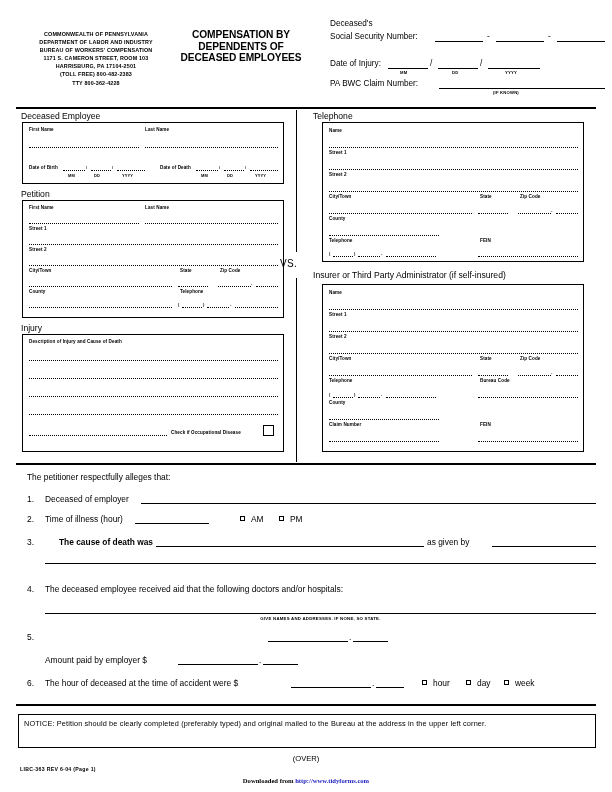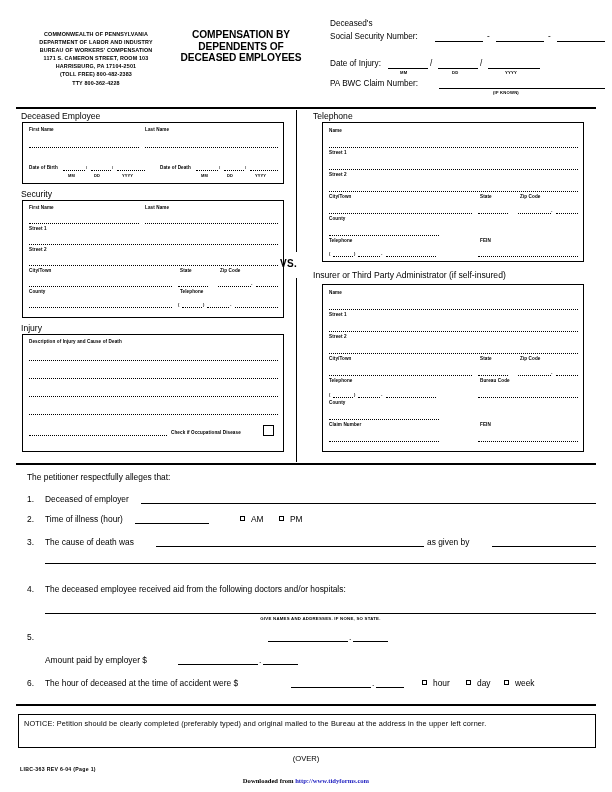--- a/index.html
+++ b/index.html
@@ -28,21 +28,21 @@
             text-align:center; font-size:10.2px; font-weight:bold;
             line-height:11.6px; letter-spacing:-.1px; }
   #dec-block { position:absolute; left:330px; top:19px; width:275px; }
   .hdr-sub { position:absolute; font-size:4.2px; font-weight:bold; letter-spacing:.2px; }
 
   .rule-thick { position:absolute; left:16px; width:580px; height:0;
                 border-top:2.4px solid #000; }
 
   
   #vs { position:absolute; left:280px; top:258px; font-size:10px;
-        font-weight:bold; letter-spacing:.3px; }
+        font-weight:normal; letter-spacing:.3px; }
   .vdiv { position:absolute; left:296px; width:0; border-left:1.6px solid #000; }
 
   
   .alleg { position:absolute; font-size:8.4px; white-space:nowrap; }
   .num { position:absolute; font-size:8.4px; }
   .chk { position:absolute; width:5.4px; height:5.4px; border:1px solid #000; }
 
   
   #notice { position:absolute; left:18px; top:714px; width:578px; height:34px;
             border:1.6px solid #000; padding:4px 5px; font-size:7.3px;
@@ -129,21 +129,21 @@
     <div class="dot" style="left:173px;top:47px;width:22px;"></div>
     <div class="lblsm" style="position:absolute;left:196px;top:42px;">/</div>
     <div class="dot" style="left:201px;top:47px;width:20px;"></div>
     <div class="lblsm" style="position:absolute;left:222px;top:42px;">/</div>
     <div class="dot" style="left:227px;top:47px;width:28px;"></div>
     <div class="lblsm" style="position:absolute;left:178px;top:50px;">MM</div>
     <div class="lblsm" style="position:absolute;left:204px;top:50px;">DD</div>
     <div class="lblsm" style="position:absolute;left:232px;top:50px;">YYYY</div>
   </div>
 
-  <div class="sec-title" style="left:21px;top:189px;">Security</div>
+  <div class="sec-title" style="left:21px;top:189px;">Petition</div>
   <div class="box" style="left:22px;top:200px;width:262px;height:118px;">
     <div class="lbl" style="position:absolute;left:6px;top:4px;">First Name</div>
     <div class="lbl" style="position:absolute;left:122px;top:4px;">Last Name</div>
     <div class="dot" style="left:6px;top:22px;width:110px;"></div>
     <div class="dot" style="left:122px;top:22px;width:133px;"></div>
 
     <div class="lbl" style="position:absolute;left:6px;top:25px;">Street 1</div>
     <div class="dot" style="left:6px;top:43px;width:249px;"></div>
 
     <div class="lbl" style="position:absolute;left:6px;top:46px;">Street 2</div>
@@ -262,28 +262,28 @@
 
   <div class="num" style="left:27px;top:514px;">2.</div>
   <div class="alleg" style="left:45px;top:514px;">Time of illness (hour)</div>
   <div class="sol" style="left:135px;top:523px;width:74px;"></div>
   <div class="chk" style="left:240px;top:516px;"></div>
   <div class="alleg" style="left:251px;top:514px;">AM</div>
   <div class="chk" style="left:279px;top:516px;"></div>
   <div class="alleg" style="left:290px;top:514px;">PM</div>
 
   <div class="num" style="left:27px;top:537px;">3.</div>
-  <div class="alleg" style="left:45px;top:537px;">The cause of death was</div>
+  <div class="alleg" style="left:59px;top:537px;font-weight:bold;">The cause of death was</div>
   <div class="sol" style="left:156px;top:546px;width:268px;"></div>
   <div class="alleg" style="left:427px;top:537px;">as given by</div>
   <div class="sol" style="left:492px;top:546px;width:104px;"></div>
   <div class="sol" style="left:45px;top:563px;width:551px;"></div>
 
   <div class="num" style="left:27px;top:584px;">4.</div>
-  <div class="alleg" style="left:45px;top:584px;">The deceased employee received aid from the following doctors and/or hospitals:</div>
+  <div class="alleg" style="left:45px;top:584px;">The deceased employee received aid that the following doctors and/or hospitals:</div>
   <div class="sol" style="left:45px;top:613px;width:551px;"></div>
   <div style="position:absolute;left:45px;top:616px;width:551px;text-align:center;font-size:4.3px;font-weight:bold;letter-spacing:.25px;">GIVE NAMES AND ADDRESSES. IF NONE, SO STATE.</div>
 
   <div class="num" style="left:27px;top:632px;">5.</div>
   <div class="sol" style="left:268px;top:641px;width:80px;"></div>
   <div class="alleg" style="left:349px;top:632px;">.</div>
   <div class="sol" style="left:353px;top:641px;width:35px;"></div>
 
   <div class="alleg" style="left:45px;top:655px;">Amount paid by employer $</div>
   <div class="sol" style="left:178px;top:664px;width:80px;"></div>

